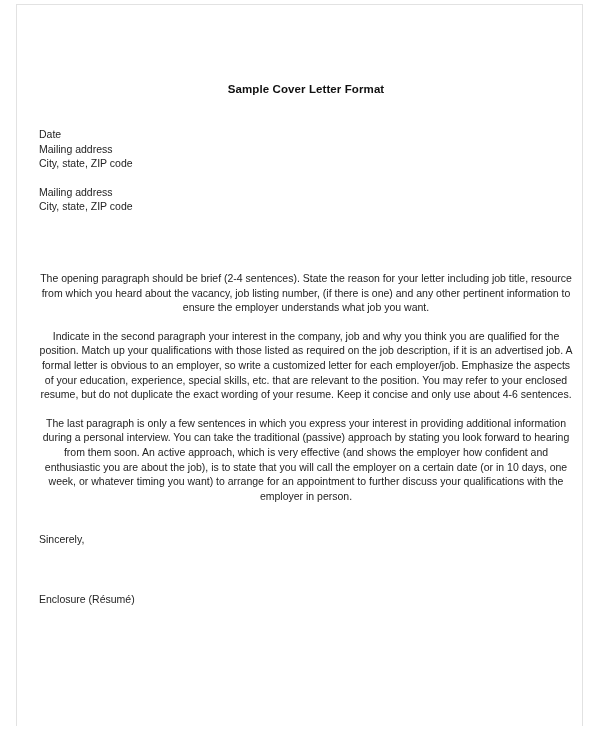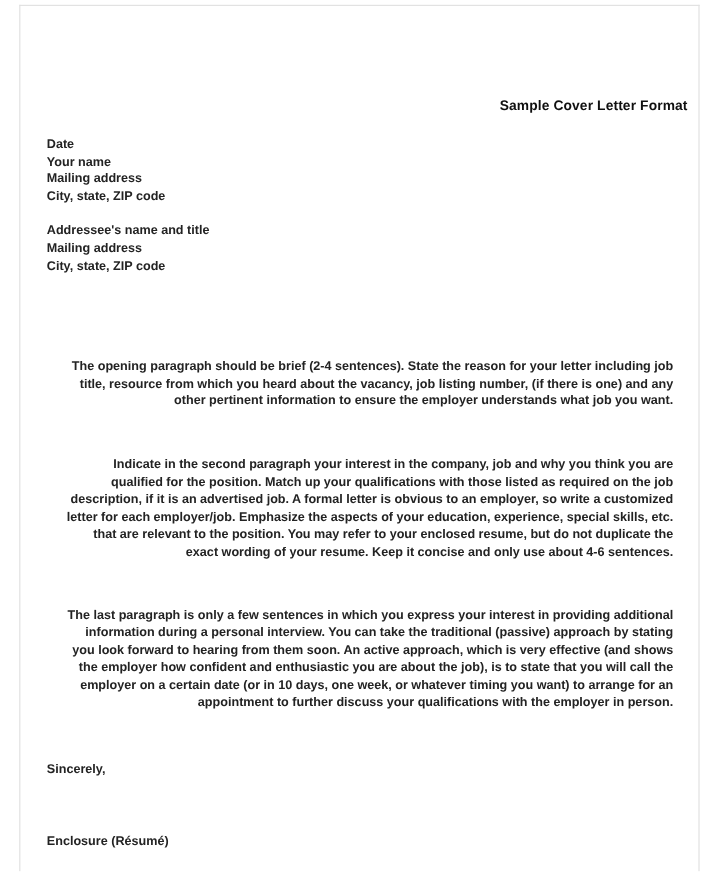--- a/index.html
+++ b/index.html
@@ -41,60 +41,59 @@
     top: 0;
     width: 534px;
   }
 
   .doc-title {
     margin: 0;
     padding: 0;
     font-size: 11.5px;
     font-weight: bold;
     color: #101010;
-    text-align: right;
+    text-align: center;
     letter-spacing: .1px;
     position: absolute;
     top: 83px;
     left: 0;
     width: 534px;
   }
 
   .body-text {
     position: absolute;
-    top: 113px;
+    top: 127px;
     left: 0;
     width: 534px;
     font-size: 10.5px;
     line-height: 14.6px;
     color: #232323;
     text-align: left;
-    font-weight: bold;
   }
 
   .block {
     margin: 0;
     padding: 0;
   }
 
   .line {
     display: block;
     white-space: pre-wrap;
   }
 
   
   .gap-sm { height: 14px; }
   .gap-md { height: 43px; }
   .gap-para { height: 14px; }
   .gap-close { height: 29px; }
   .gap-sign { height: 15px; }
 
   .para {
-    margin: 12px;
-    text-align: right;
+    margin: 0;
+    text-align: center;
   }
 
   .salutation .blank {
     letter-spacing: -0.6px;
   }
 </style>
 </head>
 <body>
 
 <div id="page">
@@ -102,29 +101,27 @@
   <div class="page-frame"></div>
 
   <div class="sheet">
 
     <h1 class="doc-title">Sample Cover Letter Format</h1>
 
     <div class="body-text">
 
       <div class="block">
         <span class="line">Date</span>
-        <span class="line">Your name</span>
         <span class="line">Mailing address</span>
         <span class="line">City, state, ZIP code</span>
       </div>
 
       <div class="gap-sm"></div>
 
       <div class="block">
-        <span class="line">Addressee's name and title</span>
         <span class="line">Mailing address</span>
         <span class="line">City, state, ZIP code</span>
       </div>
 
       <div class="gap-md"></div>
 
 
       <div class="gap-para"></div>
 
       <p class="para">The opening paragraph should be brief (2-4 sentences). State the reason for your letter including job title, resource from which you heard about the vacancy, job listing number, (if there is one) and any other pertinent information to ensure the employer understands what job you want.</p>

